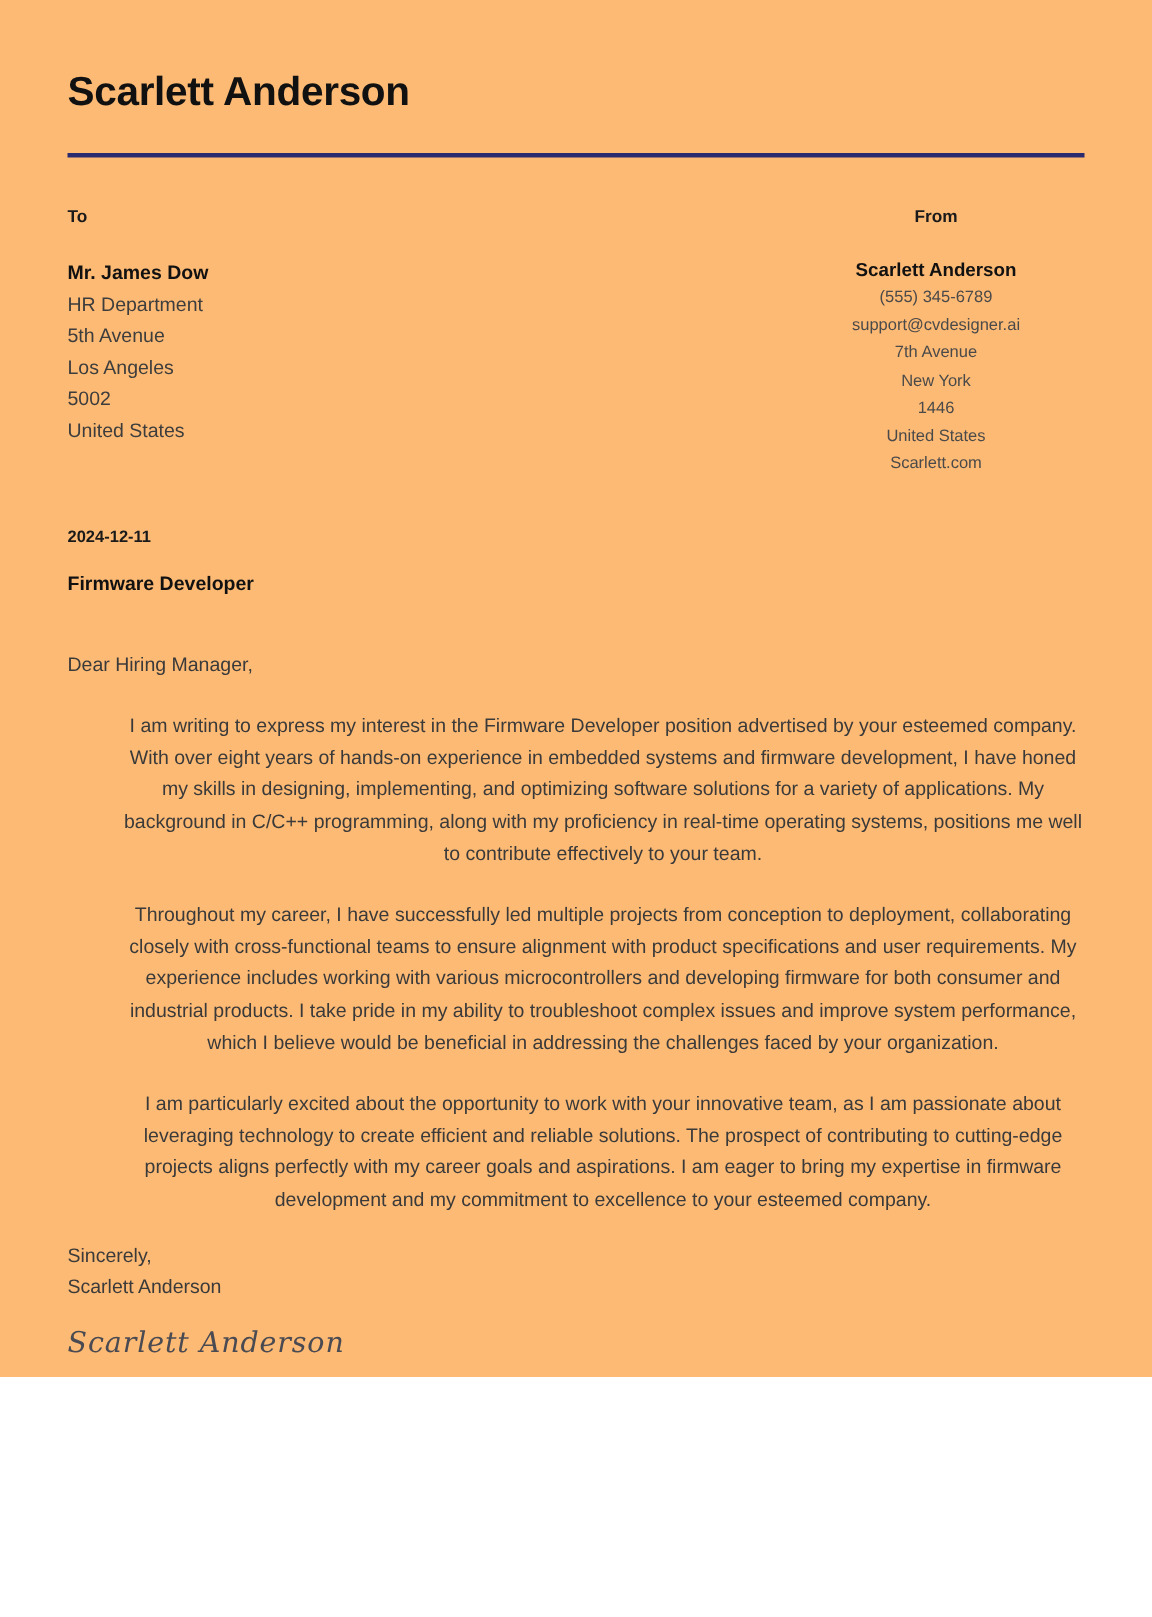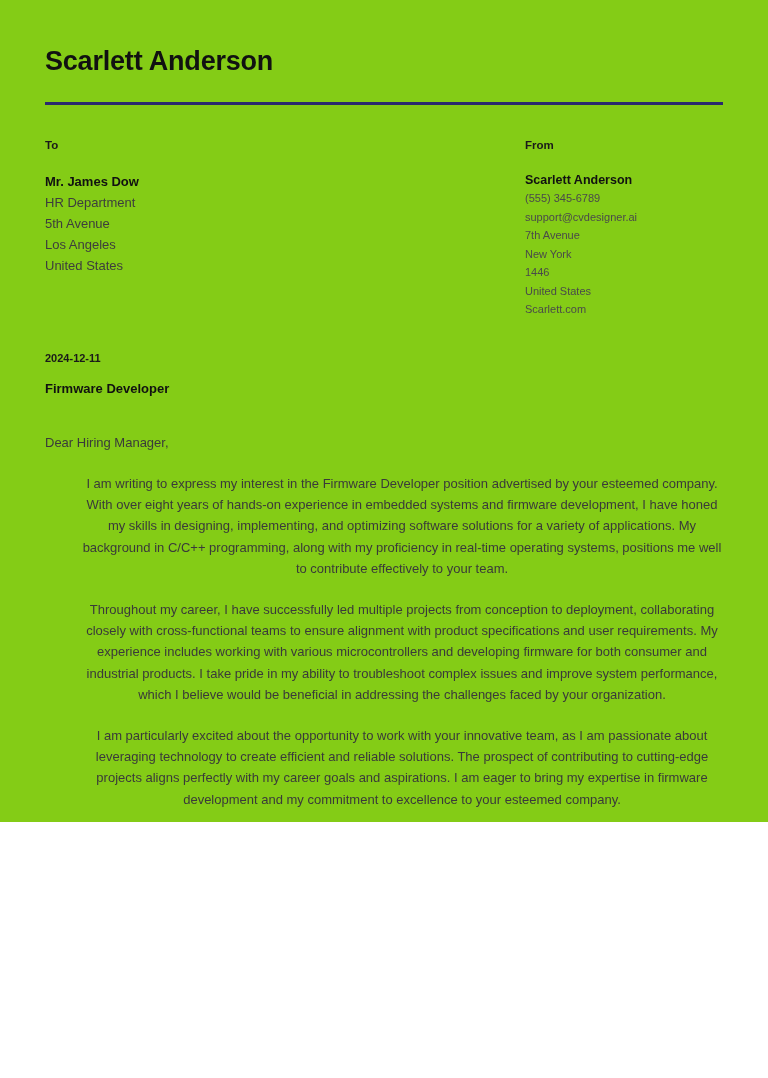--- a/index.html
+++ b/index.html
@@ -9,22 +9,22 @@
   }
   body {
     width: 768px;
     height: 1078px;
     font-family: "Liberation Sans", sans-serif;
     -webkit-font-smoothing: antialiased;
   }
   .page {
     position: relative;
     width: 768px;
-    height: 822px;
-    background: #84cc16;
+    height: 918px;
+    background: #fdba74;
     box-sizing: border-box;
     padding: 0 45px;
     overflow: hidden;
   }
 
   
   .letter-header {
     padding-top: 46px;
   }
   .candidate-name {
@@ -47,20 +47,21 @@
     display: flex;
     flex-direction: row;
     margin-top: 34px;
   }
   .address-col-to {
     width: 480px;
     flex: 0 0 480px;
   }
   .address-col-from {
     flex: 1 1 auto;
+    text-align: center;
   }
   .addr-label {
     font-size: 11.5px;
     font-weight: bold;
     color: #1a1a1a;
     line-height: 1.2;
     margin-bottom: 18px;
   }
   .addr-name-to {
     font-size: 13px;
@@ -153,20 +154,21 @@
   </div>
 
   <div class="address-row">
 
     <div class="address-col-to">
       <div class="addr-label">To</div>
       <div class="addr-name-to">Mr. James Dow</div>
       <div class="addr-line-to">HR Department</div>
       <div class="addr-line-to">5th Avenue</div>
       <div class="addr-line-to">Los Angeles</div>
+      <div class="addr-line-to">5002</div>
       <div class="addr-line-to">United States</div>
     </div>
 
     <div class="address-col-from">
       <div class="addr-label">From</div>
       <div class="addr-name-from">Scarlett Anderson</div>
       <div class="addr-line-from">(555) 345-6789</div>
       <div class="addr-line-from">support@cvdesigner.ai</div>
       <div class="addr-line-from">7th Avenue</div>
       <div class="addr-line-from">New York</div>

